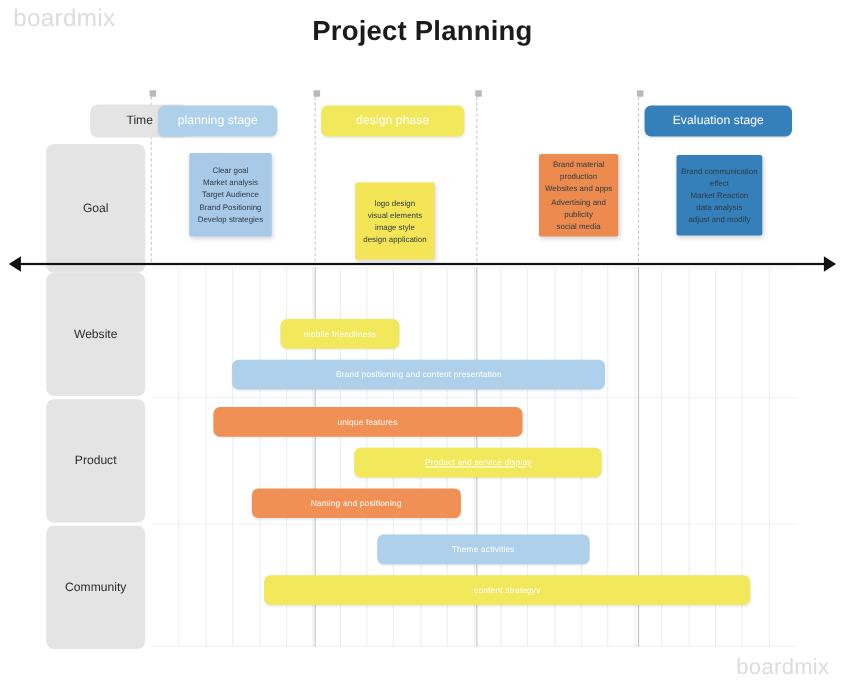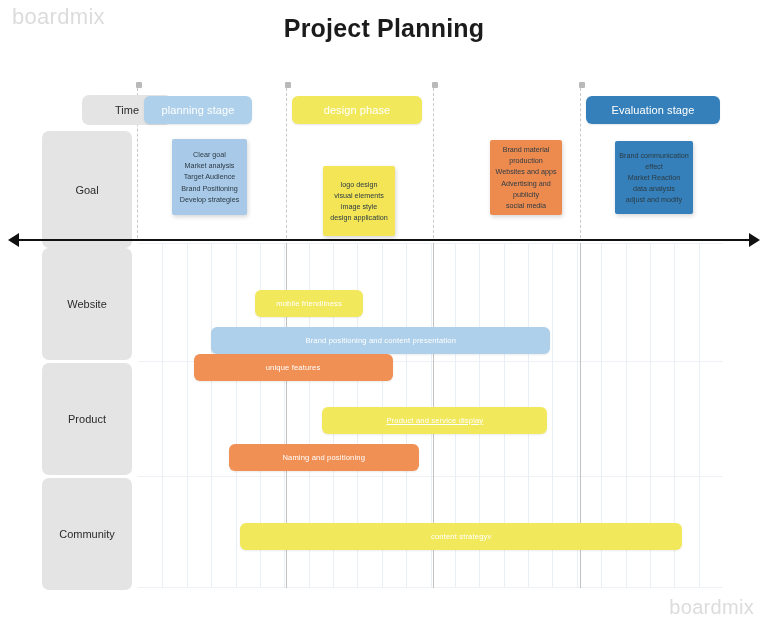--- a/index.html
+++ b/index.html
@@ -246,27 +246,30 @@
       <div class="gridline-v major" style="left: 442px;"></div>
     </div>
 
   <div id="bars-layer" style="position:absolute;left:138px;top:243px;width:585px;height:345px;">
       <div class="bar" style="background: rgb(242, 232, 92); left: 117px; width: 108.225px; top: 47px;">
         <span>mobile friendliness</span>
       </div>
       <div class="bar" style="background: rgb(174, 208, 234); left: 73.125px; width: 339.3px; top: 84px; justify-content: center;">
         <span>Brand positioning and content presentation</span>
       </div>
-      <div class="bar" style="background: rgb(240, 144, 85); left: 55.575px; width: 199px; top: 111px;">
+      <div class="bar" style="background: rgb(240, 144, 85); left: 55.575px; width: 281px; top: 127px;">
         <span>unique features</span>
       </div>
       <div class="bar" style="background: rgb(242, 232, 92); left: 184.275px; width: 225.225px; top: 164px; text-decoration: underline;">
         <span>Product and service display</span>
       </div>
       <div class="bar" style="background: rgb(240, 144, 85); left: 90.675px; width: 190.125px; top: 201px;">
         <span>Naming and positioning</span>
       </div>
+      <div class="bar" style="background: rgb(174, 208, 234); left: 204.75px; width: 193.05px; top: 243px;">
+        <span>Theme activities</span>
+      </div>
       <div class="bar" style="background: rgb(242, 232, 92); left: 102.375px; width: 441.675px; top: 280px;">
         <span>content strategyv</span>
       </div>
     </div>
 
 </div>
 
 </body></html>

